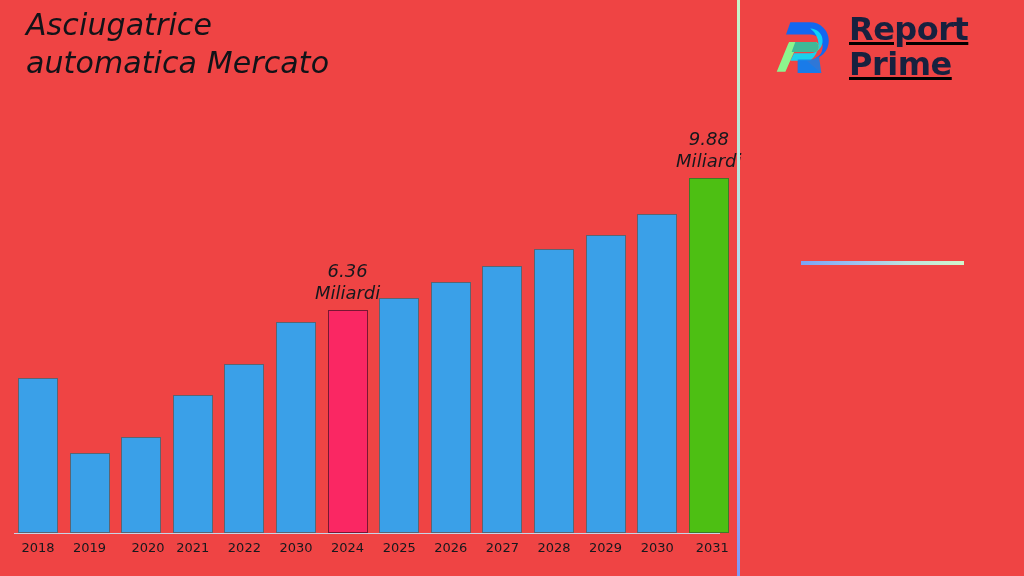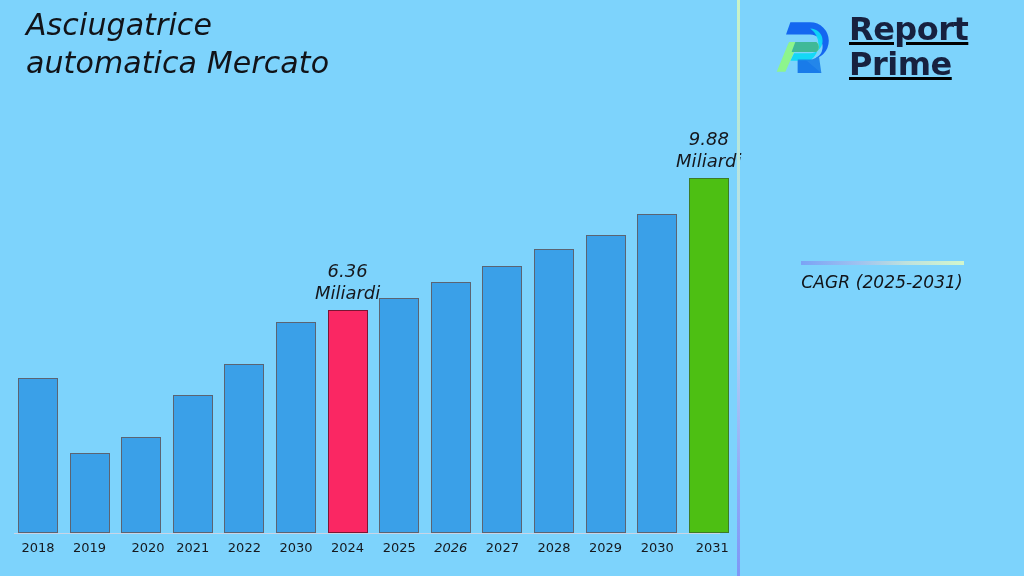--- a/index.html
+++ b/index.html
@@ -12,21 +12,21 @@
     height: 576px;
     background: #eaf1fd;
     font-family: "DejaVu Sans", sans-serif;
     overflow: hidden;
     position: relative;
   }
   #root {
     position: relative;
     width: 1024px;
     height: 576px;
-    background: #7dd3fc;
+    background: #ef4444;
   }
 
   
   #left-panel {
     position: absolute;
     left: 0; top: 0;
     width: 738px; height: 576px;
   }
   #chart-title {
     position: absolute;
@@ -205,21 +205,21 @@
 Miliardi</div>
         </div>
         <div class="x-label" style="left: 327.6px; width: 40px;">2024</div>
         <div class="bar-group" style="left: 379.2px; height: 235px;">
           <div class="bar blue" title="2025" style="height: 235px;"></div>
         </div>
         <div class="x-label" style="left: 379.2px; width: 40px;">2025</div>
         <div class="bar-group" style="left: 430.8px; height: 251px;">
           <div class="bar blue" title="2026" style="height: 251px;"></div>
         </div>
-        <div class="x-label" style="left: 430.8px; width: 40px; font-style: italic;">2026</div>
+        <div class="x-label" style="left: 430.8px; width: 40px;">2026</div>
         <div class="bar-group" style="left: 482.4px; height: 267px;">
           <div class="bar blue" title="2027" style="height: 267px;"></div>
         </div>
         <div class="x-label" style="left: 482.4px; width: 40px;">2027</div>
         <div class="bar-group" style="left: 534px; height: 284px;">
           <div class="bar blue" title="2028" style="height: 284px;"></div>
         </div>
         <div class="x-label" style="left: 534px; width: 40px;">2028</div>
         <div class="bar-group" style="left: 585.6px; height: 298px;">
           <div class="bar blue" title="2029" style="height: 298px;"></div>
@@ -249,17 +249,16 @@
         <path d="M26 42 H70 A10 10 0 0 1 70 58 H34 L20 90 H6 L24 46 Z" fill="#8df58d"></path>
         <path d="M36 42 H70 A10 10 0 0 1 70 58 H30 Z" fill="#3fb998"></path>
         <path d="M40 70 H60 A20 20 0 0 0 74 64 L78 92 H40 Z" fill="#1a7de8" opacity="0.9"></path>
       </svg>
       <div id="logo-text">Report
 Prime</div>
     </div>
 
     <div id="cagr-block">
       <div id="cagr-divider"></div>
-      <div id="cagr-caption">CAGR (2025-2031)</div>
     </div>
 
   </div>
 </div>
 
 </body></html>

